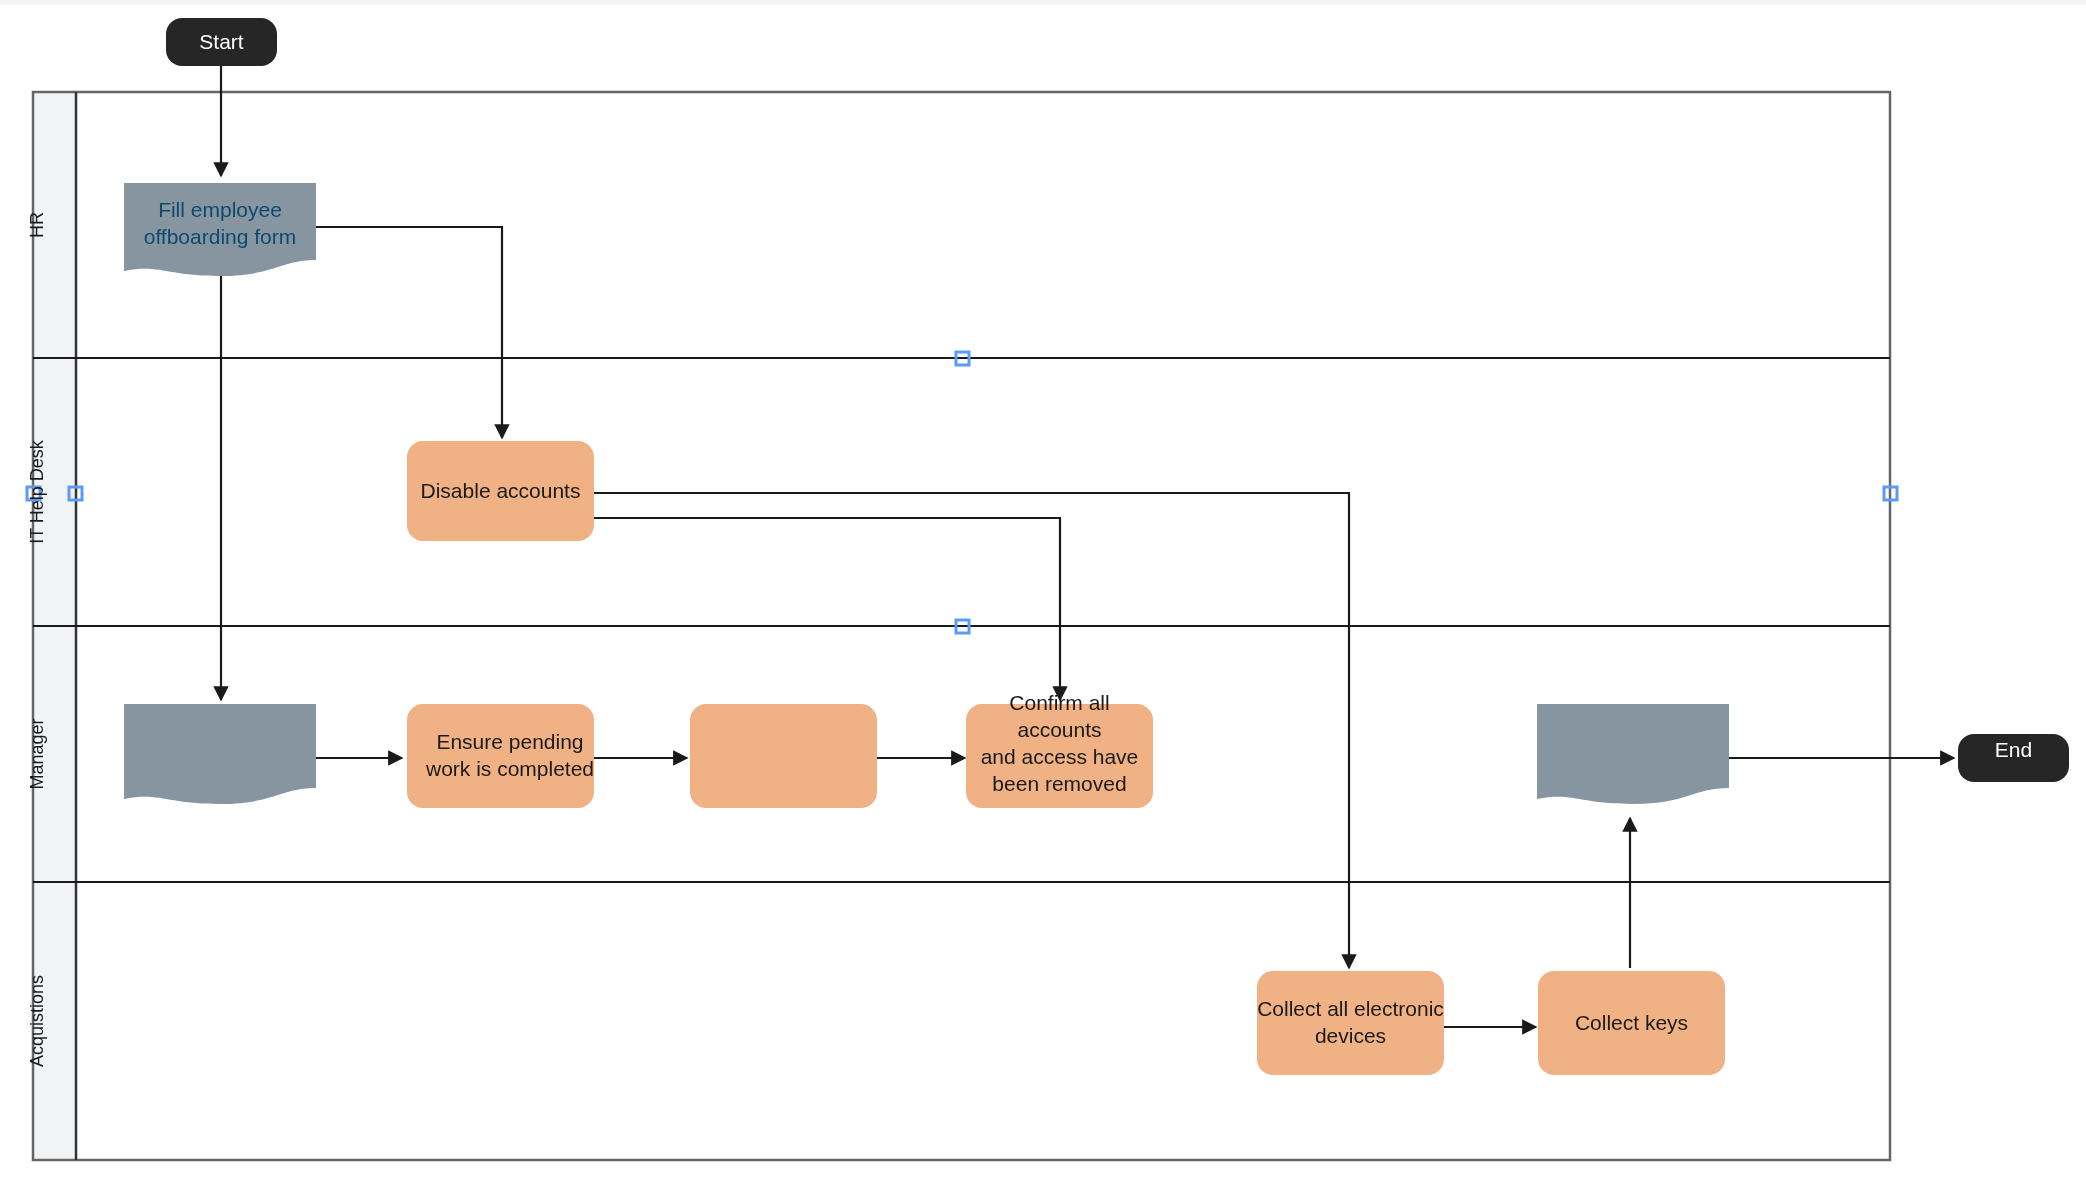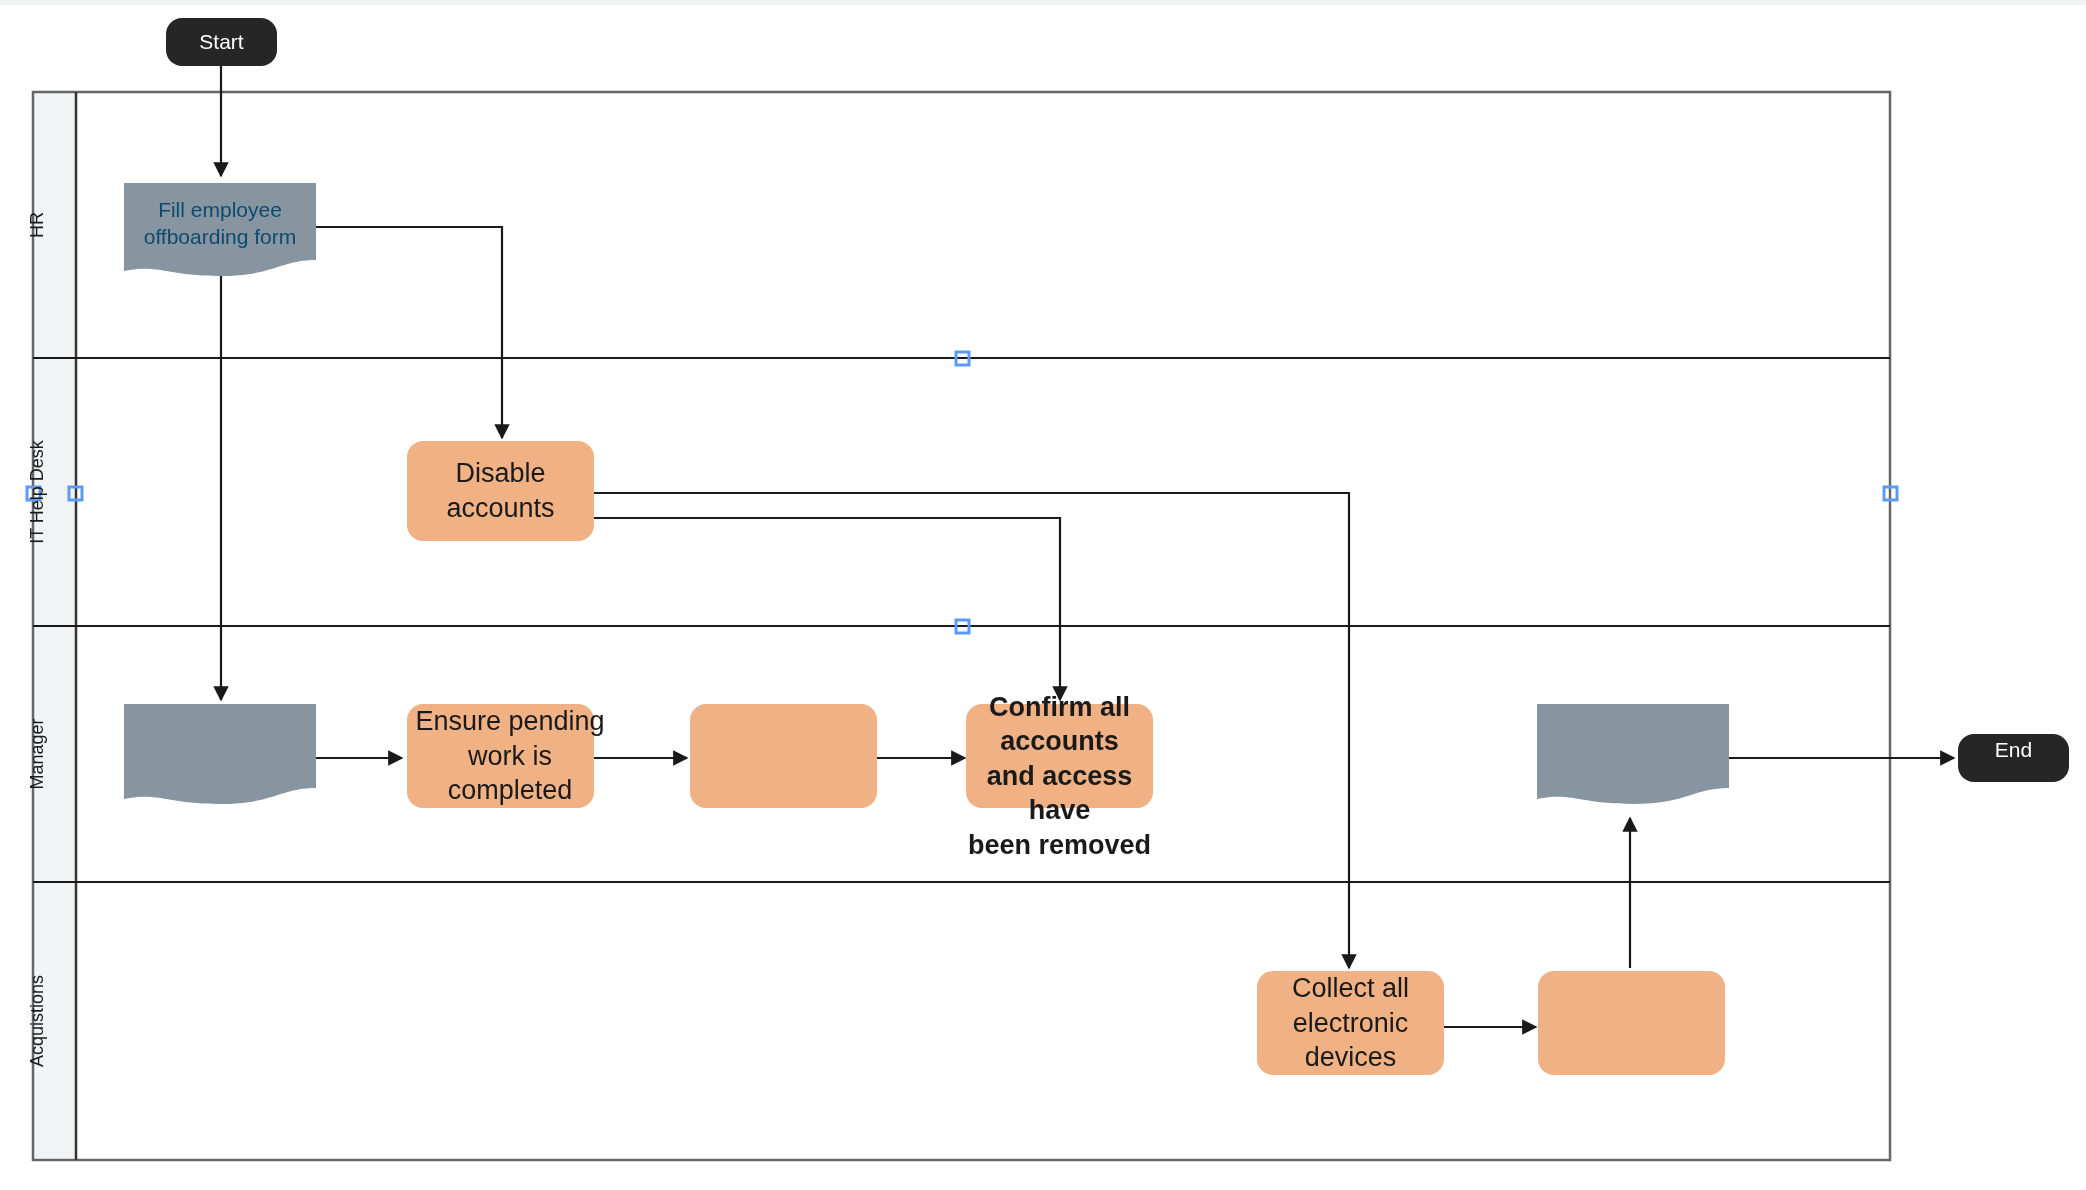--- a/index.html
+++ b/index.html
@@ -39,21 +39,21 @@
   }
   .lbl-terminator {
     font-size: 21px;
     color: #ffffff;
   }
   .lbl-doc {
     font-size: 21px;
     color: #0c4a6e;
   }
   .lbl-proc {
-    font-size: 27px;
+    font-size: 21px;
     color: #1a1a1a;
   }
   .lane-title {
     position: absolute;
     font-size: 18px;
     color: #1a1a1a;
     transform-origin: center center;
     display: flex;
     align-items: center;
     justify-content: center;
@@ -159,24 +159,25 @@
   <div class="node-label lbl-doc" style="left:124px; top:183px; width:192px; height:82px;">Fill employee
 offboarding form</div>
 
   <div class="node-label lbl-proc" style="left:407px; top:441px; width:187px; height:100px;">Disable accounts</div>
 
 
   <div class="node-label lbl-proc" style="left:407px; top:704px; width:206px; height:104px;">Ensure pending
 work is completed</div>
 
 
-  <div class="node-label lbl-proc" style="left:966px; top:736px; width:187px; height:80px;font-weight:bold;">Confirm all accounts
+  <div class="node-label lbl-proc" style="left:966px; top:704px; width:187px; height:80px;">Confirm all accounts
 and access have
 been removed</div>
 
 
   <div class="node-label lbl-terminator" style="left:1958px; top:734px; width:111px; height:32px;">End</div>
 
   <div class="node-label lbl-proc" style="left:1253px; top:971px; width:195px; height:104px;">Collect all electronic
 devices</div>
 
+  <div class="node-label lbl-proc" style="left:1538px; top:971px; width:187px; height:104px;">Collect keys</div>
 
 </div>
 
 </body></html>

